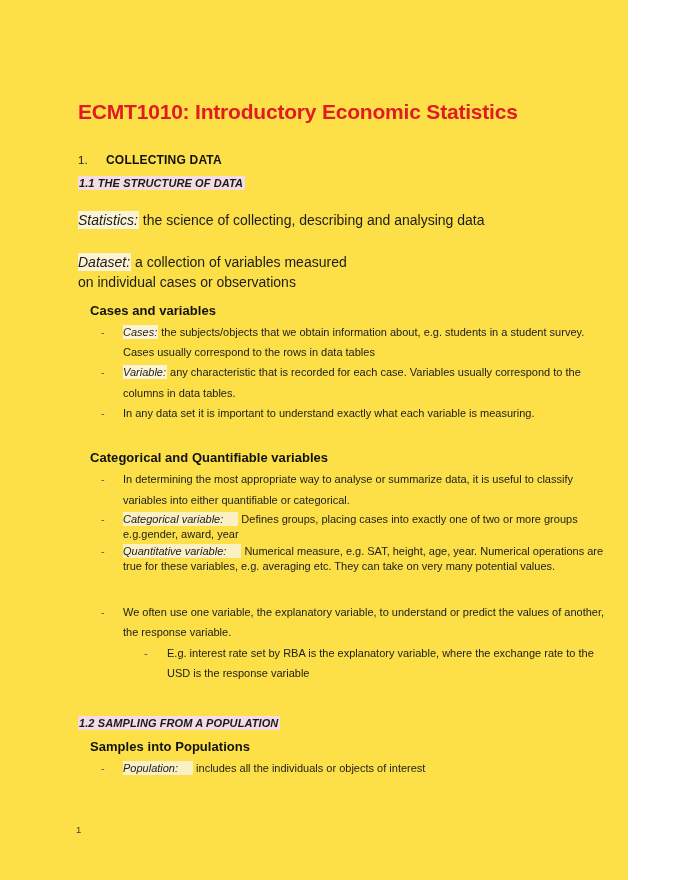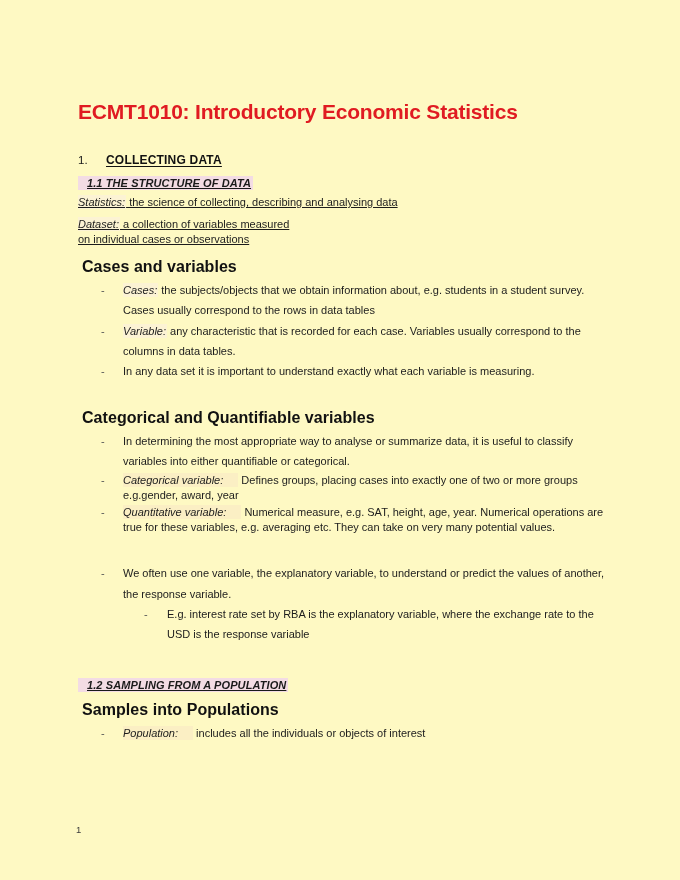--- a/index.html
+++ b/index.html
@@ -6,23 +6,23 @@
     margin: 0;
     padding: 0;
     background: #ffffff;
   }
   body {
     font-family: "Liberation Sans", sans-serif;
     -webkit-font-smoothing: antialiased;
   }
   .page {
     position: relative;
-    width: 680px;
+    width: 628px;
     height: 880px;
-    background: #fef9c3;
+    background: #fde047;
     overflow: hidden;
     box-sizing: border-box;
   }
   .content {
     position: absolute;
     left: 78px;
     top: 100px;
     width: 530px;
   }
 
@@ -52,55 +52,52 @@
   .numbered-heading .num {
     width: 28px;
     font-size: 11.5px;
     color: #1a1a1a;
     flex: none;
   }
   .numbered-heading .htext {
     font-size: 12px;
     font-weight: bold;
     color: #111111;
-    text-decoration: underline;
     text-underline-offset: 2px;
     letter-spacing: 0.2px;
   }
 
   
   .subsection {
     font-size: 11px;
     font-weight: bold;
     font-style: italic;
     color: #1a1a1a;
     letter-spacing: 0.1px;
     margin: 10px 0 0 0;
   }
   .subsection .hl-pink {
     background: #F3DCE4;
-    padding: 1px 2px 1px 9px;
-    text-decoration: underline;
+    padding: 1px 2px 1px 1px;
   }
 
   
   .para {
-    font-size: 11px;
+    font-size: 14px;
     color: #1c1c1c;
     line-height: 1.42;
-    margin: 6px 0 0 0;
-    text-decoration: underline;
+    margin: 22px 0 0 0;
   }
 
   
   .bold-heading {
-    font-size: 16px;
+    font-size: 13px;
     font-weight: bold;
     color: #111111;
-    margin: 10px 0 0 4px;
+    margin: 10px 0 0 12px;
     letter-spacing: 0.05px;
   }
 
   
   .bullets {
     margin: 4px 0 0 0;
     padding: 0;
     list-style: none;
   }
   .bullet {

